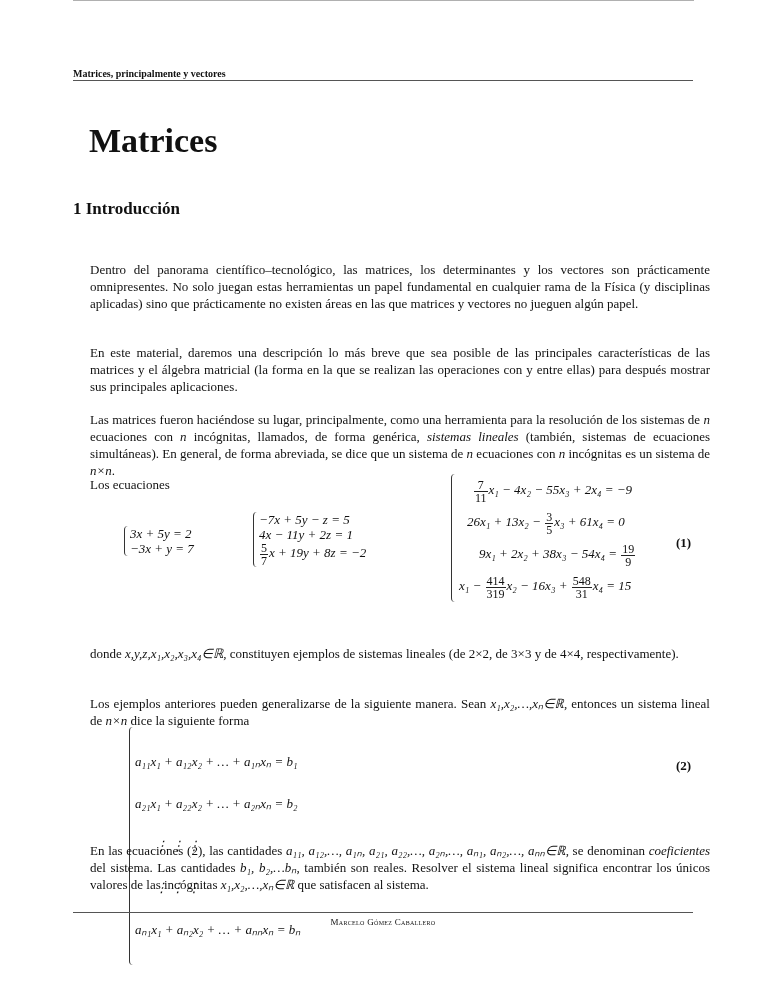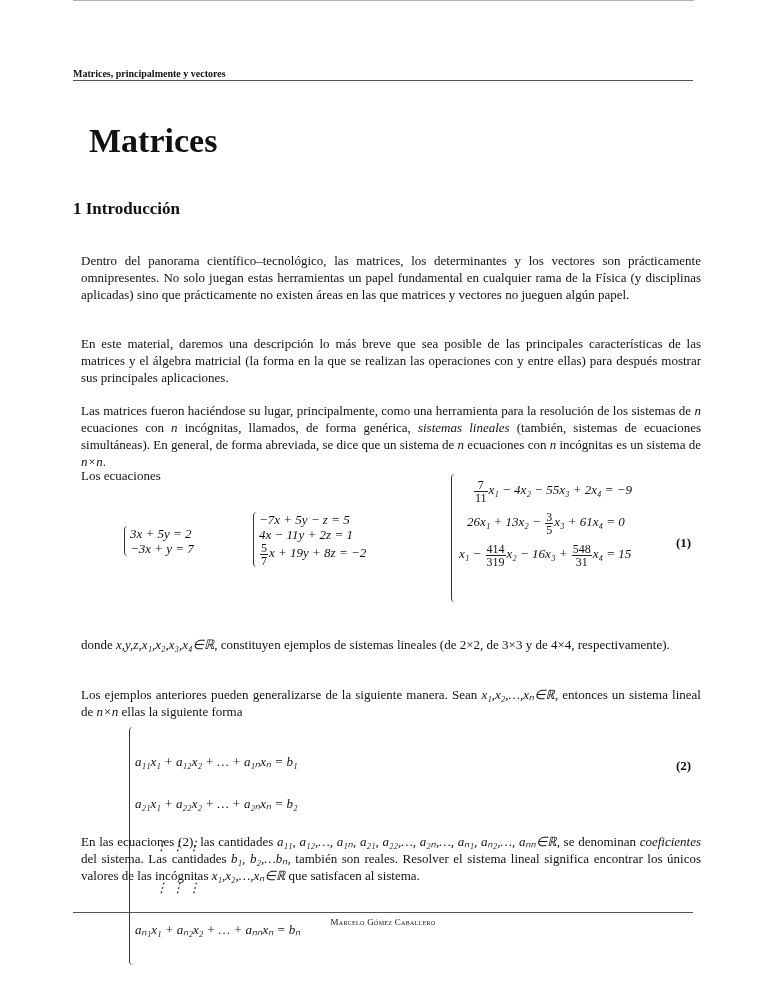--- a/index.html
+++ b/index.html
@@ -4,21 +4,21 @@
 <style>
   html, body { margin: 0; padding: 0; background: #fff; }
   body { width: 768px; height: 994px; position: relative; overflow: hidden;
          font-family: "Liberation Serif", serif; color: #111; }
   .top-rule { position: absolute; left: 73px; top: 0; width: 621px; height: 1px; background: #b0b0b0; }
   .page { position: absolute; left: 73px; top: 0; width: 620px; }
   .running-head { position: absolute; top: 68px; left: 0; font-size: 10px; font-weight: bold; }
   .head-rule { position: absolute; top: 80px; left: 0; width: 620px; height: 1px; background: #555; }
   .chapter-title { position: absolute; top: 108px; left: 0; font-size: 34px; font-weight: bold; margin: 16px; line-height: 1; }
   .section-title { position: absolute; top: 200px; left: 0; font-size: 17px; font-weight: bold; margin: 0; line-height: 1; }
-  p.body { position: absolute; left: 0; width: 620px; margin: 8px; font-size: 13px; line-height: 17px; text-align: justify; }
+  p.body { position: absolute; left: 0; width: 620px; margin: 17px; font-size: 13px; line-height: 17px; text-align: justify; }
   p.body.last-left { text-align-last: left; }
   .math { font-family: "Liberation Serif", serif; font-style: italic; }
   .sys { position: absolute; font-size: 13px; line-height: 15px; }
   .sys .brace { position: absolute; left: 0; top: 0; bottom: 0; width: 4px;
                 border-left: 1px solid #333; border-radius: 4px 0 0 4px; }
   .sys .rows { padding-left: 6px; }
   .row { white-space: nowrap; position: relative; }
   .frac { display: inline-block; vertical-align: middle; text-align: center; font-style: normal; font-size: 12px; line-height: 12px; margin: 0 1px; }
   .frac .num { display: block; border-bottom: 1px solid #222; padding: 0 1px; }
   .frac .den { display: block; padding: 0 1px; }
@@ -63,28 +63,29 @@
       <div class="row">4x − 11y + 2z = 1</div>
       <div class="row"><span class="frac"><span class="num">5</span><span class="den">7</span></span><span>x + 19y + 8z = −2</span></div>
     </div>
   </div>
 
   <div class="sys math" style="left:378px; top:474px; height:128px;">
     <div class="brace"></div>
     <div class="rows" style="padding-left:8px; line-height:32px;">
       <div class="row" style="padding-left:14px"><span class="frac"><span class="num">7</span><span class="den">11</span></span><span>x₁ − 4x₂ − 55x₃ + 2x₄ = −9</span></div>
       <div class="row" style="padding-left:8px"><span>26x₁ + 13x₂ − </span><span class="frac"><span class="num">3</span><span class="den">5</span></span><span>x₃ + 61x₄ = 0</span></div>
+      <div class="row" style="padding-left:20px"><span>9x₁ + 2x₂ + 38x₃ − 54x₄ = </span><span class="frac"><span class="num">19</span><span class="den">9</span></span></div>
       <div class="row"><span>x₁ − </span><span class="frac"><span class="num">414</span><span class="den">319</span></span><span>x₂ − 16x₃ + </span><span class="frac"><span class="num">548</span><span class="den">31</span></span><span>x₄ = 15</span></div>
     </div>
   </div>
   <div class="eqnum" style="left:603px; top:535px;">(1)</div>
 
   <p class="body last-left" style="top:628px"><span>donde </span><i>x,y,z,x₁,x₂,x₃,x₄∈ℝ</i><span>, constituyen ejemplos de sistemas lineales (de 2×2, de 3×3 y de 4×4, respectivamente).</span></p>
 
-  <p class="body last-left" style="top:678px"><span>Los ejemplos anteriores pueden generalizarse de la siguiente manera. Sean </span><i>x₁,x₂,…,xₙ∈ℝ</i><span>, entonces un sistema lineal de </span><i>n×n</i><span> ellas la siguiente forma</span></p>
+  <p class="body last-left" style="top:678px"><span>Los ejemplos anteriores pueden generalizarse de la siguiente manera. Sean </span><i>x₁,x₂,…,xₙ∈ℝ</i><span>, entonces un sistema lineal de </span><i>n×n</i><span> dice la siguiente forma</span></p>
 
   <div class="sys math" style="left:56px; top:727px; line-height:14px;">
     <div class="brace"></div>
     <div class="rows" style="white-space:pre;">
       <div class="row">a₁₁x₁ + a₁₂x₂ + … + a₁ₙxₙ = b₁</div>
       <div class="row">a₂₁x₁ + a₂₂x₂ + … + a₂ₙxₙ = b₂</div>
       <div class="row" style="padding-left:20px">⋮                    ⋮                ⋮</div>
       <div class="row" style="padding-left:20px">⋮                    ⋮                ⋮</div>
       <div class="row">aₙ₁x₁ + aₙ₂x₂ + … + aₙₙxₙ = bₙ</div>
     </div>

